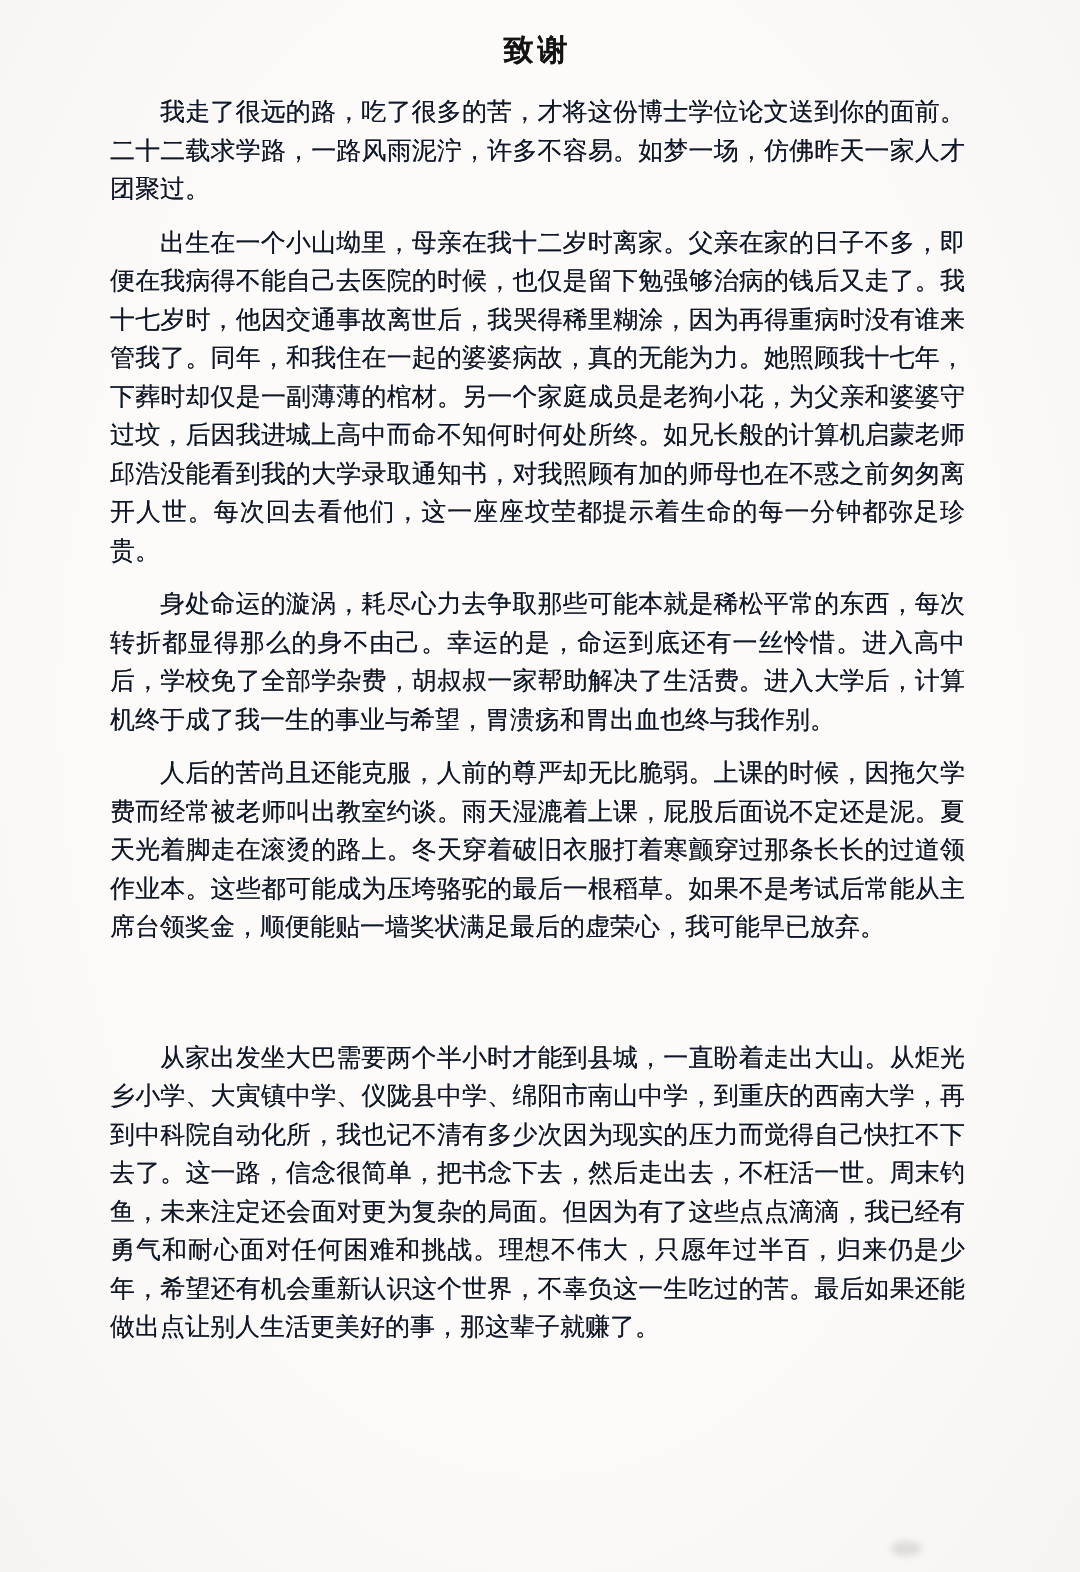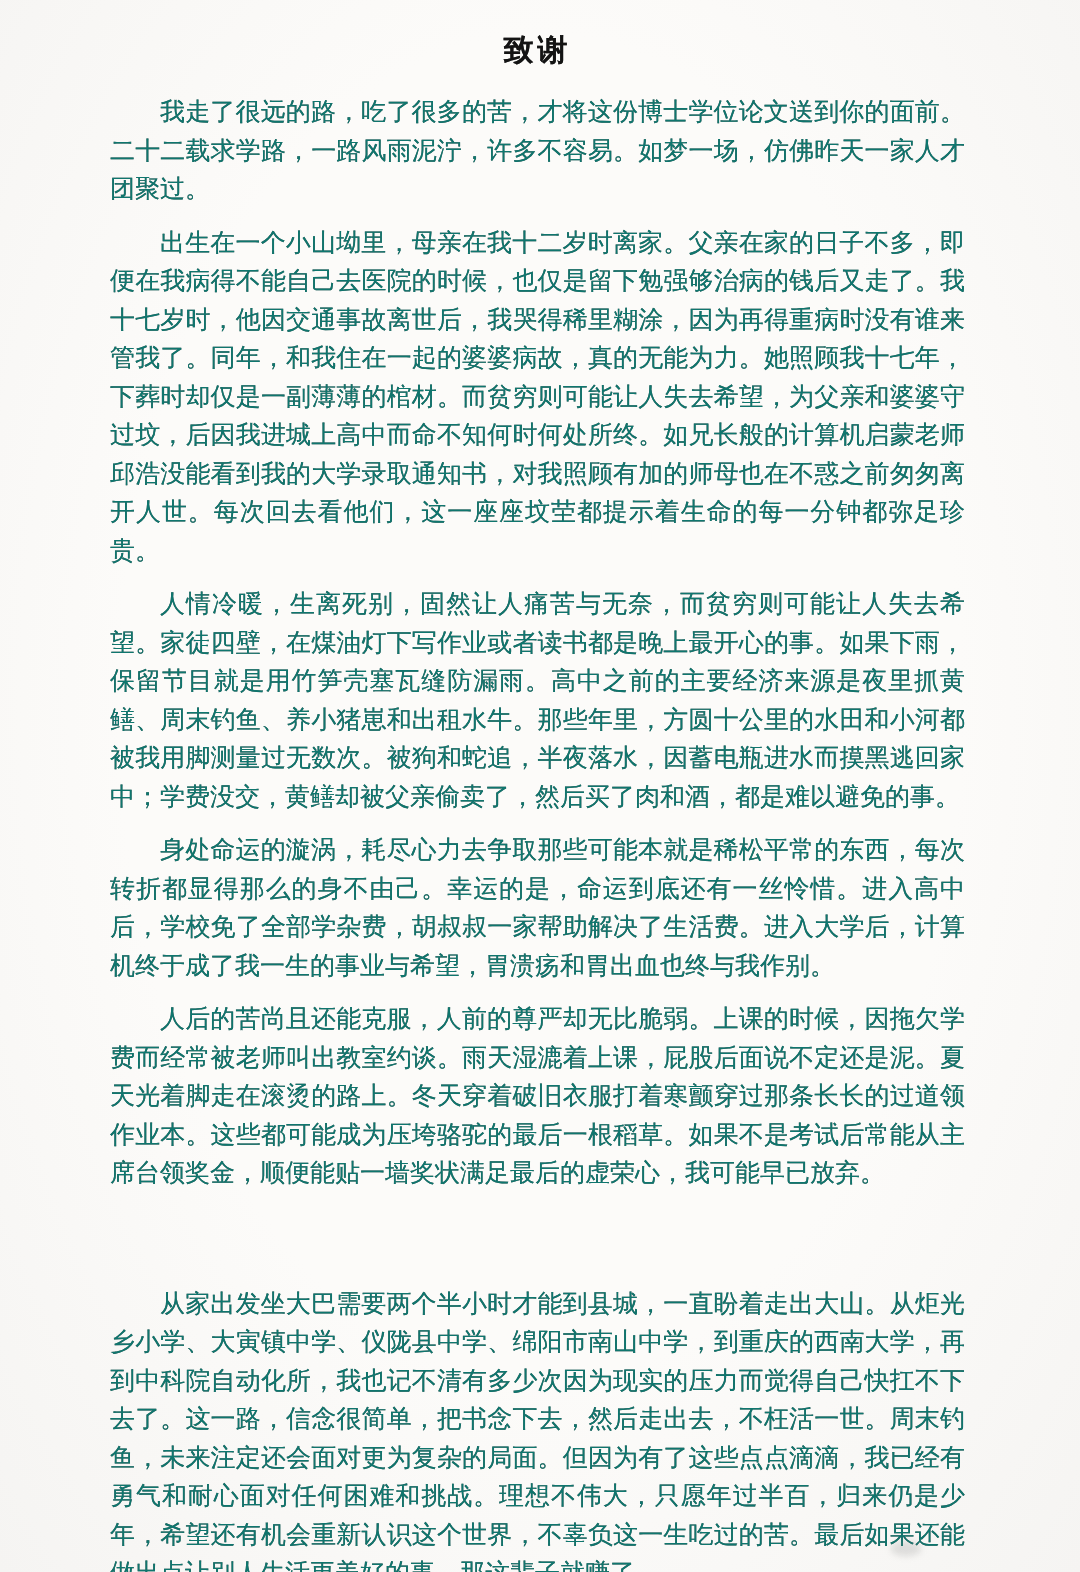--- a/index.html
+++ b/index.html
@@ -32,21 +32,21 @@
     text-shadow: 0 0 0.5px rgba(10,10,10,0.8);
   }
   .para {
     margin: 0 0 15px 0;
     font-size: 25px;
     line-height: 38.5px;
     text-align: justify;
     text-indent: 2em;
     letter-spacing: 0;
     line-break: strict;
-    color: #0f766e;
+    color: #0f172a;
     text-shadow: 0 0 0.6px rgba(25,25,25,0.72);
   }
   .page-break-gap {
     height: 77px;
   }
   .scan-smudge {
     position: absolute;
     left: 891px;
     top: 1541px;
     width: 30px;
@@ -58,23 +58,22 @@
 </style>
 </head>
 <body>
 
 <div class="page">
 
   <h1 class="doc-title">致谢</h1>
 
   <p class="para">我走了很远的路，吃了很多的苦，才将这份博士学位论文送到你的面前。二十二载求学路，一路风雨泥泞，许多不容易。如梦一场，仿佛昨天一家人才团聚过。</p>
 
-  <p class="para">出生在一个小山坳里，母亲在我十二岁时离家。父亲在家的日子不多，即便在我病得不能自己去医院的时候，也仅是留下勉强够治病的钱后又走了。我十七岁时，他因交通事故离世后，我哭得稀里糊涂，因为再得重病时没有谁来管我了。同年，和我住在一起的婆婆病故，真的无能为力。她照顾我十七年，下葬时却仅是一副薄薄的棺材。而贫穷则可能让人失去希望，为父亲和婆婆守过坟，后因我进城上高中而命不知何时何处所终。如兄长般的计算机启蒙老师邱浩没能看到我的大学录取通知书，对我照顾有加的师母也在不惑之前匆匆离开人世。每次回去看他们，这一座座坟茔都提示着生命的每一分钟都弥足珍贵。</p>
+  <p class="para">出生在一个小山坳里，母亲在我十二岁时离家。父亲在家的日子不多，即便在我病得不能自己去医院的时候，也仅是留下勉强够治病的钱后又走了。我十七岁时，他因交通事故离世后，我哭得稀里糊涂，因为再得重病时没有谁来管我了。同年，和我住在一起的婆婆病故，真的无能为力。她照顾我十七年，下葬时却仅是一副薄薄的棺材。另一个家庭成员是老狗小花，为父亲和婆婆守过坟，后因我进城上高中而命不知何时何处所终。如兄长般的计算机启蒙老师邱浩没能看到我的大学录取通知书，对我照顾有加的师母也在不惑之前匆匆离开人世。每次回去看他们，这一座座坟茔都提示着生命的每一分钟都弥足珍贵。</p>
 
-  <p class="para">人情冷暖，生离死别，固然让人痛苦与无奈，而贫穷则可能让人失去希望。家徒四壁，在煤油灯下写作业或者读书都是晚上最开心的事。如果下雨，保留节目就是用竹笋壳塞瓦缝防漏雨。高中之前的主要经济来源是夜里抓黄鳝、周末钓鱼、养小猪崽和出租水牛。那些年里，方圆十公里的水田和小河都被我用脚测量过无数次。被狗和蛇追，半夜落水，因蓄电瓶进水而摸黑逃回家中；学费没交，黄鳝却被父亲偷卖了，然后买了肉和酒，都是难以避免的事。</p>
 
   <p class="para">身处命运的漩涡，耗尽心力去争取那些可能本就是稀松平常的东西，每次转折都显得那么的身不由己。幸运的是，命运到底还有一丝怜惜。进入高中后，学校免了全部学杂费，胡叔叔一家帮助解决了生活费。进入大学后，计算机终于成了我一生的事业与希望，胃溃疡和胃出血也终与我作别。</p>
 
   <p class="para">人后的苦尚且还能克服，人前的尊严却无比脆弱。上课的时候，因拖欠学费而经常被老师叫出教室约谈。雨天湿漉着上课，屁股后面说不定还是泥。夏天光着脚走在滚烫的路上。冬天穿着破旧衣服打着寒颤穿过那条长长的过道领作业本。这些都可能成为压垮骆驼的最后一根稻草。如果不是考试后常能从主席台领奖金，顺便能贴一墙奖状满足最后的虚荣心，我可能早已放弃。</p>
 
   <div class="page-break-gap"></div>
 
   <p class="para">从家出发坐大巴需要两个半小时才能到县城，一直盼着走出大山。从炬光乡小学、大寅镇中学、仪陇县中学、绵阳市南山中学，到重庆的西南大学，再到中科院自动化所，我也记不清有多少次因为现实的压力而觉得自己快扛不下去了。这一路，信念很简单，把书念下去，然后走出去，不枉活一世。周末钓鱼，未来注定还会面对更为复杂的局面。但因为有了这些点点滴滴，我已经有勇气和耐心面对任何困难和挑战。理想不伟大，只愿年过半百，归来仍是少年，希望还有机会重新认识这个世界，不辜负这一生吃过的苦。最后如果还能做出点让别人生活更美好的事，那这辈子就赚了。</p>
 
   <div class="scan-smudge"></div>

